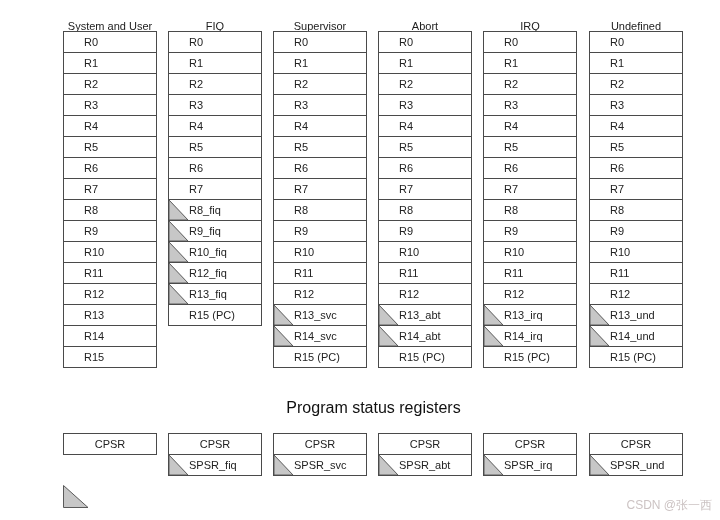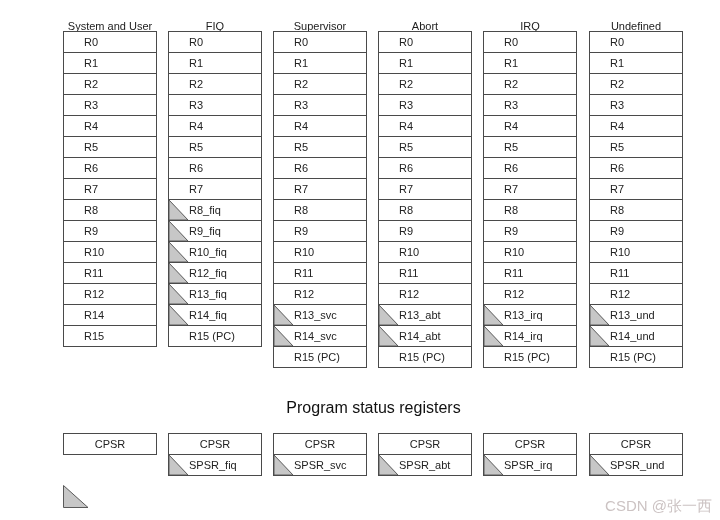--- a/index.html
+++ b/index.html
@@ -31,21 +31,21 @@
     position:absolute; left:63px; top:399px; width:621px; text-align:center;
     font-size:16px; color:#111111;
   }
   .legend { position:absolute; left:63px; top:485px; height:23px; }
   .legend-label {
     position:absolute; left:112px; top:487px; line-height:20px;
     font-size:11px; color:#222222; white-space:nowrap;
   }
   .watermark {
     position:absolute; right:8px; top:497px;
-    font-size:15px; color:#ccc3c3; white-space:nowrap;
+    font-size:12px; color:#ccc3c3; white-space:nowrap;
   }
 </style>
 </head>
 <body>
 
 <div class="page">
   <div id="columns">
       <div class="col" style="left: 63px;">
         <div class="col-header">System and User</div>
         <div class="reg-stack">
@@ -82,20 +82,23 @@
           <div class="box left-label">
             <span>R10</span>
           </div>
           <div class="box left-label">
             <span>R11</span>
           </div>
           <div class="box left-label">
             <span>R12</span>
           </div>
           <div class="box left-label">
+            <span>R13</span>
+          </div>
+          <div class="box left-label">
             <span>R14</span>
           </div>
           <div class="box left-label">
             <span>R15</span>
           </div>
         </div>
         <div class="psr-stack">
           <div class="box center-label">
             <span>CPSR</span>
           </div>
@@ -150,26 +153,20 @@
             <svg class="tri" viewBox="0 0 20 20">
               <polygon points="0,0 0,20 19,20" fill="#c7c7c7" stroke="#5a5a5a" stroke-width="1"></polygon>
             </svg>
             <span>R12_fiq</span>
           </div>
           <div class="box left-label">
             <svg class="tri" viewBox="0 0 20 20">
               <polygon points="0,0 0,20 19,20" fill="#c7c7c7" stroke="#5a5a5a" stroke-width="1"></polygon>
             </svg>
             <span>R13_fiq</span>
-          </div>
-          <div class="box left-label">
-            <svg class="tri" viewBox="0 0 20 20">
-              <polygon points="0,0 0,20 19,20" fill="#c7c7c7" stroke="#5a5a5a" stroke-width="1"></polygon>
-            </svg>
-            <span>R14_fiq</span>
           </div>
           <div class="box left-label">
             <span>R15 (PC)</span>
           </div>
         </div>
         <div class="psr-stack">
           <div class="box center-label">
             <span>CPSR</span>
           </div>
           <div class="box left-label">

